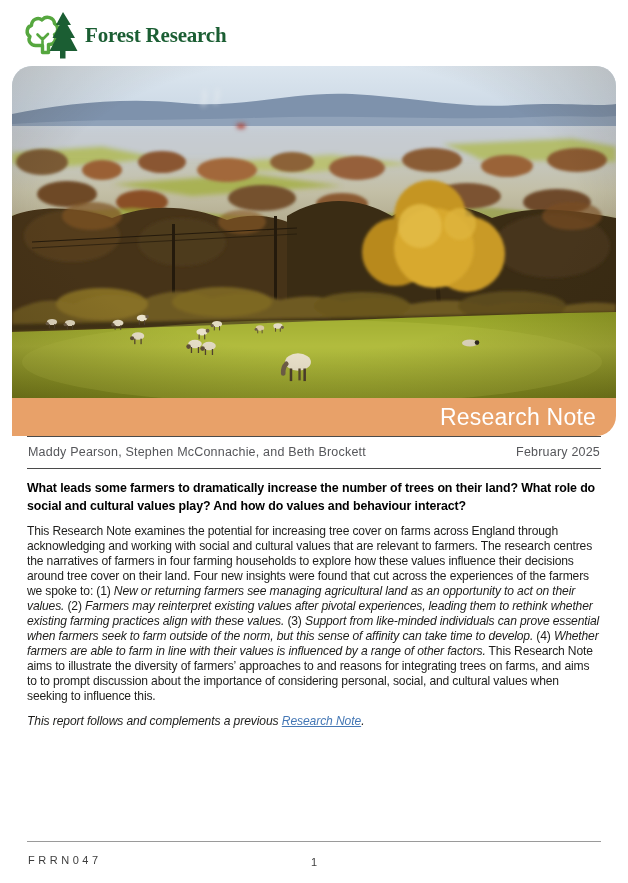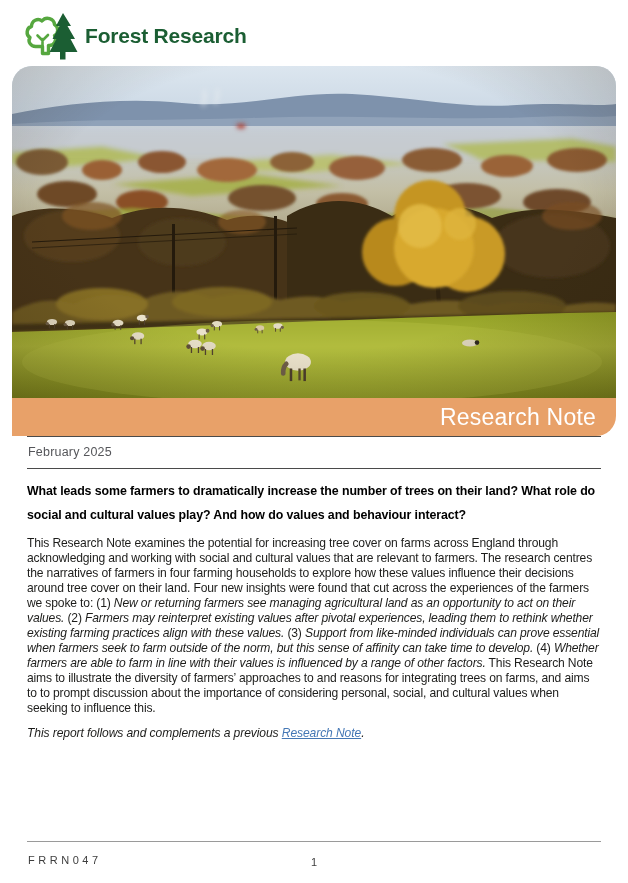--- a/index.html
+++ b/index.html
@@ -2,21 +2,21 @@
 <html><head>
 <meta charset="utf-8">
 <style>
   * { margin:0; padding:0; box-sizing:border-box; }
   html,body { background:#e9e9e9; }
   .page {
     width:628px; height:883px; background:#ffffff; position:relative;
     font-family:"Liberation Sans", sans-serif; overflow:hidden; margin:0 auto;
   }
   
-  .header { padding:11px 0 0 22px; height:60px; display:flex; align-items:flex-start; }
+  .header { padding:11px 0 0 22px; height:60px; display:flex; align-items:flex-end;font-family:Liberation Serif, serif; }
   .logo { display:flex; align-items:center; gap:7px; }
   .logo-text { color:#1B5E33; font-weight:bold; font-size:21px; letter-spacing:-0.2px; }
   
   .photo-wrap {
     margin:6px 12px 0 12px; height:332px;
     border-radius:20px 20px 0 0; overflow:hidden; position:relative; background:#cdd8e2;
   }
   .photo-wrap svg { display:block; width:100%; height:100%; }
   
   .banner {
@@ -29,21 +29,21 @@
   
   .main { margin:0 27px; }
   .doc-title {
     color:#E88D52; font-weight:400; font-size:30px; line-height:37px;
     letter-spacing:-0.5px; margin-top:13px; margin-bottom:9px;
   }
   .rule-dark { border:none; border-top:1.4px solid #4A4A4A; }
   .byline { display:flex; justify-content:space-between; align-items:center;
             padding:8px 1px 9px 1px; color:#55565A; font-size:12.5px; letter-spacing:0.2px; }
   .lead { margin-top:10px; font-size:12.4px; font-weight:bold; color:#000;
-          line-height:24px; letter-spacing:-0.1px; }
+          line-height:18px; letter-spacing:-0.1px; }
   .abstract { margin-top:9px; font-size:12.1px; color:#1D1D1B; line-height:15px;
               letter-spacing:-0.15px; text-align:left; }
   .abstract em { font-style:italic; }
   .footnote { margin-top:10px; font-size:12.1px; font-style:italic; color:#1D1D1B;
               letter-spacing:-0.1px; }
   .footnote a { color:#4477B5; text-decoration:underline; font-style:italic; }
   
   .footer { position:absolute; left:27px; right:27px; bottom:0; background:#fff; padding-bottom:13px; }
   .footer-rule { border:none; border-top:1px solid #9A9A9A; }
   .footer-row { position:relative; padding-top:14px; font-size:11px; color:#3E3E3E; height:28px; }
@@ -267,20 +267,21 @@
 
   <div class="banner">
     <span class="banner-label">Research Note</span>
   </div>
 
   <div class="main">
 
 
     <hr class="rule-dark">
     <div class="byline">
+      <span>Maddy Pearson, Stephen McConnachie, and Beth Brockett</span>
       <span>February 2025</span>
     </div>
     <hr class="rule-dark">
 
     <p class="lead">What leads some farmers to dramatically increase the number of trees on their land? What role do social and cultural values play? And how do values and behaviour interact?</p>
 
     <p class="abstract"><span>This Research Note examines the potential for increasing tree cover on farms across England through acknowledging and working with social and cultural values that are relevant to farmers. The research centres the narratives of farmers in four farming households to explore how these values influence their decisions around tree cover on their land. Four new insights were found that cut across the experiences of the farmers we spoke to: (1) </span><em>New or returning farmers see managing agricultural land as an opportunity to act on their values.</em><span> (2) </span><em>Farmers may reinterpret existing values after pivotal experiences, leading them to rethink whether existing farming practices align with these values.</em><span> (3) </span><em>Support from like-minded individuals can prove essential when farmers seek to farm outside of the norm, but this sense of affinity can take time to develop.</em><span> (4) </span><em>Whether farmers are able to farm in line with their values is influenced by a range of other factors.</em><span> This Research Note aims to illustrate the diversity of farmers’ approaches to and reasons for integrating trees on farms, and aims to to prompt discussion about the importance of considering personal, social, and cultural values when seeking to influence this.</span></p>
 
     <p class="footnote"><em>This report follows and complements a previous </em><a href="#">Research Note</a><em>.</em></p>
   </div>

